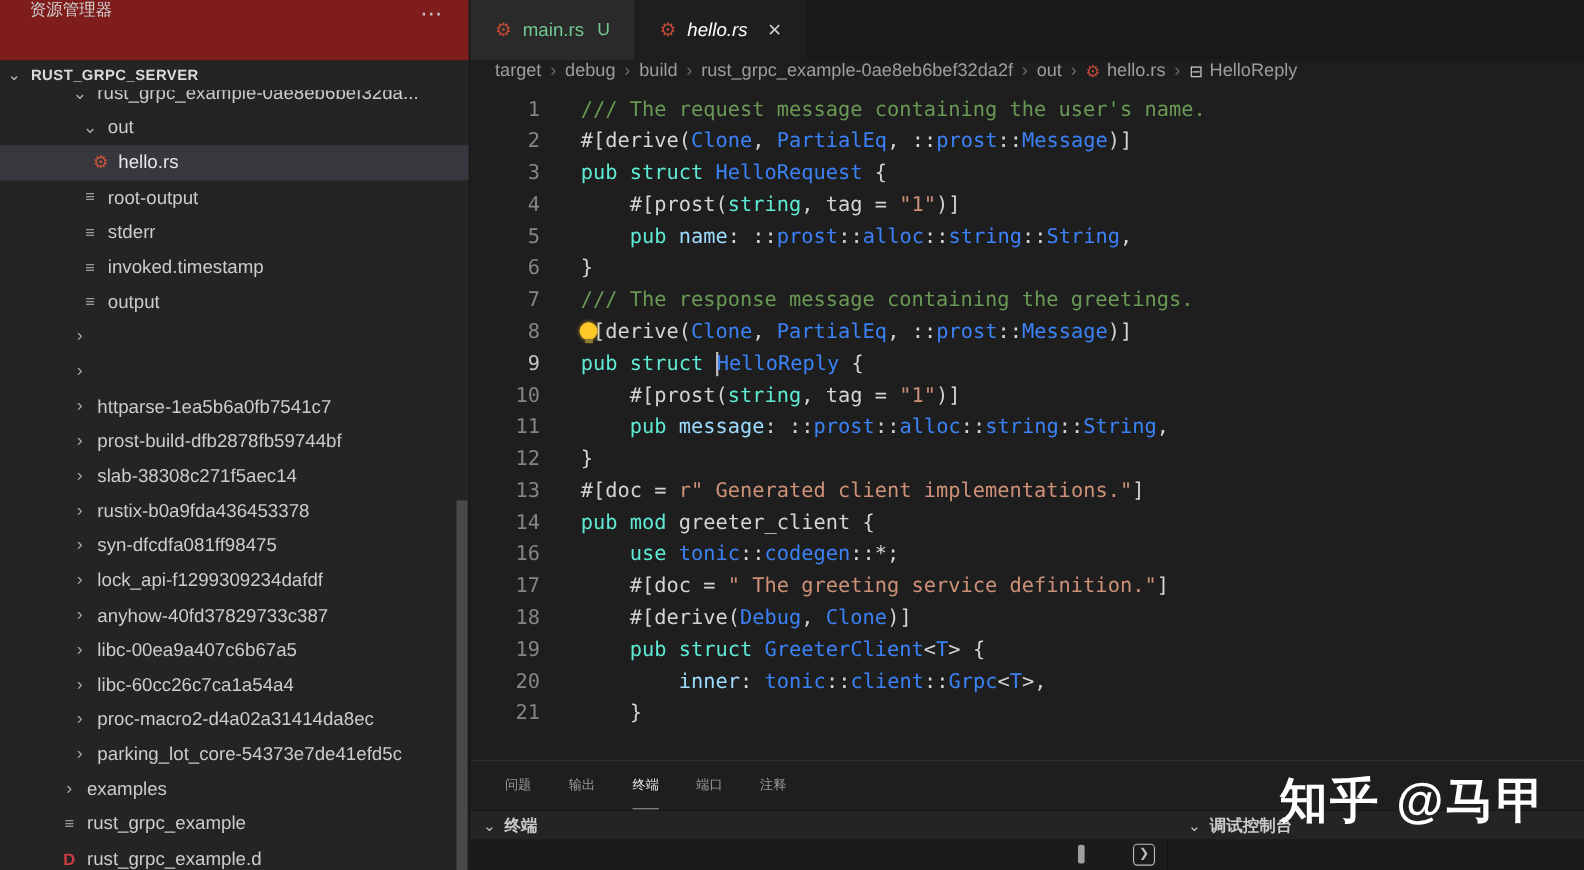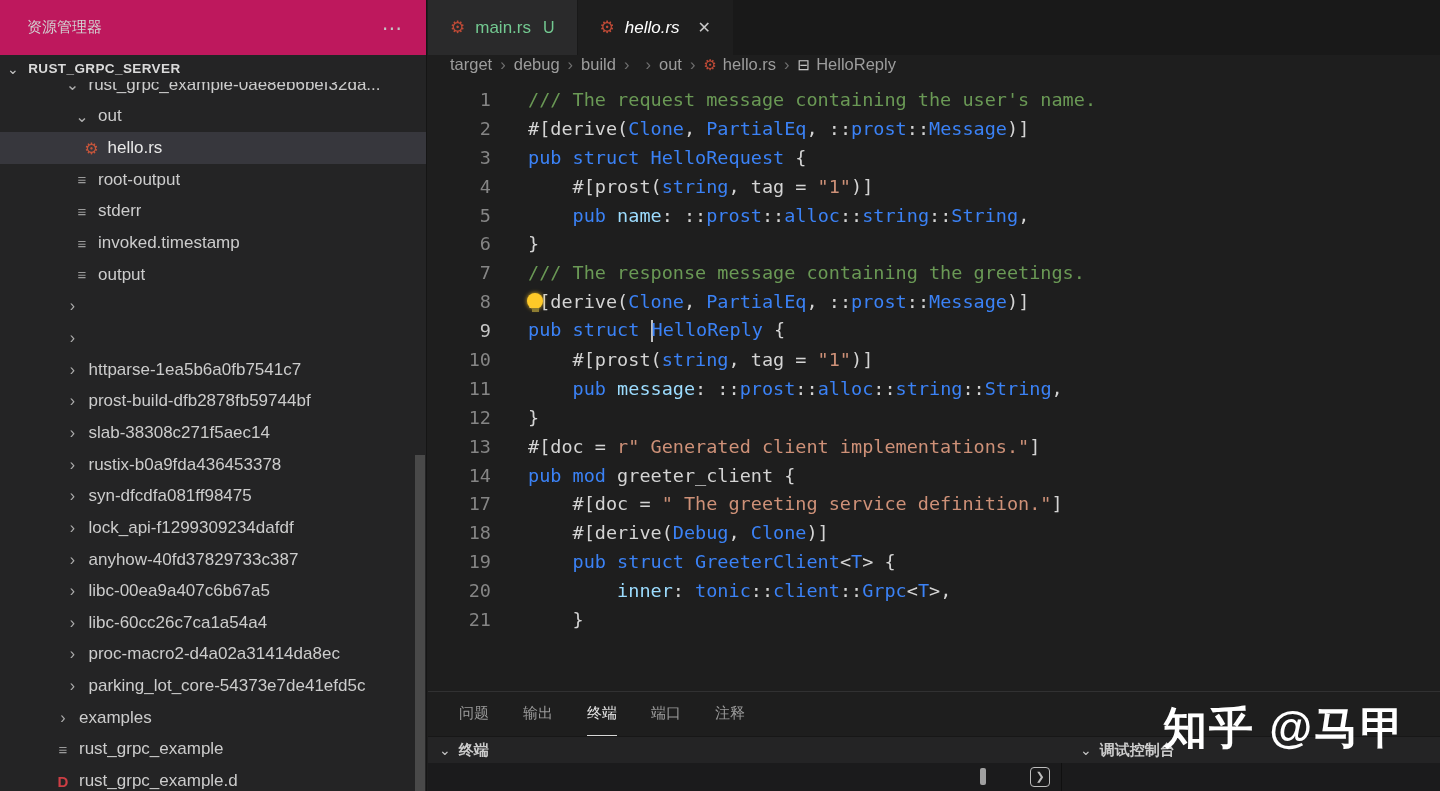--- a/index.html
+++ b/index.html
@@ -2,21 +2,21 @@
 <html><head>
 <meta charset="utf-8">
 <style>
   *{margin:0;padding:0;box-sizing:border-box}
   html,body{background:#000}
   body{font-family:"Liberation Sans","DejaVu Sans",sans-serif}
   .root{position:relative;width:1440px;height:791px;background:#1e1e1e;overflow:hidden;color:#ccc}
 
   
   .sidebar{position:absolute;left:0;top:0;width:427px;height:791px;background:#242425;border-right:1px solid #151515}
-  .sb-header{position:absolute;top:0;left:0;right:0;height:55px;z-index:3;background:#be185d;display:flex;align-items:center;padding:0 22px 0 27px}
+  .sb-header{position:absolute;top:0;left:0;right:0;height:55px;z-index:3;background:#7f1d1d;display:flex;align-items:flex-start;padding:0 22px 0 27px}
   .sb-title{font-size:15px;color:#d2d2d2;flex:1}
   .sb-more{color:#c5c5c5;font-size:20px;letter-spacing:2px;cursor:pointer}
   .section-header{position:absolute;top:55px;left:0;right:0;height:27px;z-index:3;background:#242425;display:flex;align-items:center;font-weight:bold;font-size:13.5px;color:#dadada;letter-spacing:.4px}
   .section-header .chev{margin:0 9px 0 7px;font-size:14px;font-weight:normal;color:#c5c5c5}
   .tree{position:absolute;inset:0;z-index:1}
   .row{position:absolute;left:0;width:100%;height:31.6px;display:flex;align-items:center;font-size:17px;color:#cccccc;cursor:pointer}
   .row.sel{background:#37373d;color:#e8e8e8}
   .slot{width:22px;flex:none;display:inline-block;text-align:center}
   .chev2{color:#ababab;font-size:16px}
   .rust-ic{color:#c6553b;font-size:16px}
@@ -39,29 +39,29 @@
   .bc-sep{margin:0 8px;color:#6f6f6f}
   .bc-item{cursor:pointer;display:flex;align-items:center}
   .bc-ic{margin-right:6px}
   .bc-ic.rust{color:#bf4a36;font-size:15px}
   .bc-ic.sym{color:#c5c5c5;font-size:15px}
 
   .editor{position:absolute;top:85px;left:0;right:0;height:606px;overflow:hidden;font-family:"DejaVu Sans Mono",monospace;font-size:18.5px;background:#1e1e1e}
   .cl{height:28.9px;display:flex;align-items:center;white-space:pre}
   .ln{width:63px;flex:none;text-align:right;color:#858585;margin-right:37px;font-size:18.5px}
   .ln.act{color:#c6c6c6}
-  .tk-cm{color:#6a9955}.tk-kw{color:#3b82f6}.tk-ty{color:#3b82f6}.tk-pl{color:#d4d4d4}.tk-st{color:#ce9178}.tk-va{color:#9cdcfe}
+  .tk-cm{color:#6a9955}.tk-kw{color:#5eead4}.tk-ty{color:#3b82f6}.tk-pl{color:#d4d4d4}.tk-st{color:#ce9178}.tk-va{color:#9cdcfe}
   .cursor{display:inline-block;width:0;height:22px;border-left:2px solid #c0c0c0;vertical-align:middle;margin-right:-1px}
   .lightbulb{position:absolute;left:99px;width:16px;height:16px;background:#ffca28;border-radius:50%;box-shadow:0 0 4px rgba(255,202,40,.85);z-index:2}
   .lightbulb::after{content:"";position:absolute;left:4.5px;bottom:-3px;width:7px;height:4px;background:#8d7c31}
 
   
   .panel{position:absolute;top:691px;left:0;right:0;height:100px;background:#1e1e1e;border-top:1px solid #313132}
   .panel-tabs{height:44px;display:flex;align-items:stretch;padding-left:31px;gap:34px}
-  .ptab{font-size:15px;color:#9a9a9a;cursor:pointer;display:flex;align-items:center;border-bottom:1.5px solid transparent}
+  .ptab{font-size:12px;color:#9a9a9a;cursor:pointer;display:flex;align-items:center;border-bottom:1.5px solid transparent}
   .ptab.active{color:#e7e7e7;border-bottom-color:#d7d7d7}
   .panel-headers{position:relative;height:27px;background:#242425;border-top:1px solid #171717;display:flex;align-items:center}
   .ph-left{display:flex;align-items:center;padding-left:11px;font-size:15px;font-weight:bold;color:#cccccc;cursor:pointer}
   .ph-right{position:absolute;left:652px;display:flex;align-items:center;font-size:15px;font-weight:bold;color:#cccccc;cursor:pointer}
   .ph-chev{font-weight:normal;margin-right:8px;font-size:14px;color:#c5c5c5}
   .panel-content{position:relative;height:28px;background:#1b1b1c}
   .v-sash{position:absolute;left:633px;top:0;bottom:0;width:1px;background:#101010}
   .t-nub{position:absolute;left:552px;top:5px;width:6px;height:17px;background:#a0a0a0;border-radius:2px;cursor:pointer}
   .t-icon{position:absolute;left:602px;top:4px;width:20px;height:20px;border:1.5px solid #bdbdbd;border-radius:4px;color:#bdbdbd;font-size:11px;line-height:16px;text-align:center;cursor:pointer}
 
@@ -195,20 +195,23 @@
         </span>
         <span class="bc-sep">›</span>
         <span class="bc-item">
           <span>debug</span>
         </span>
         <span class="bc-sep">›</span>
         <span class="bc-item">
           <span>build</span>
         </span>
         <span class="bc-sep">›</span>
+        <span class="bc-item">
+          <span>rust_grpc_example-0ae8eb6bef32da2f</span>
+        </span>
         <span class="bc-sep">›</span>
         <span class="bc-item">
           <span>out</span>
         </span>
         <span class="bc-sep">›</span>
         <span class="bc-item">
           <span class="bc-ic rust">⚙</span>
           <span>hello.rs</span>
         </span>
         <span class="bc-sep">›</span>
@@ -225,20 +228,21 @@
         <div class="cl"><span class="ln">5</span><span class="ct"><span class="tk-kw">    pub </span><span class="tk-va">name</span><span class="tk-pl">: ::</span><span class="tk-ty">prost</span><span class="tk-pl">::</span><span class="tk-ty">alloc</span><span class="tk-pl">::</span><span class="tk-ty">string</span><span class="tk-pl">::</span><span class="tk-ty">String</span><span class="tk-pl">,</span></span></div>
         <div class="cl"><span class="ln">6</span><span class="ct"><span class="tk-pl">}</span></span></div>
         <div class="cl"><span class="ln">7</span><span class="ct"><span class="tk-cm">/// The response message containing the greetings.</span></span></div>
         <div class="cl"><span class="ln">8</span><span class="ct"><span class="tk-pl">#[derive(</span><span class="tk-ty">Clone</span><span class="tk-pl">, </span><span class="tk-ty">PartialEq</span><span class="tk-pl">, ::</span><span class="tk-ty">prost</span><span class="tk-pl">::</span><span class="tk-ty">Message</span><span class="tk-pl">)]</span></span></div>
         <div class="cl"><span class="ln act">9</span><span class="ct"><span class="tk-kw">pub struct </span><span class="cursor"></span><span class="tk-ty">HelloReply</span><span class="tk-pl"> {</span></span></div>
         <div class="cl"><span class="ln">10</span><span class="ct"><span class="tk-pl">    #[prost(</span><span class="tk-kw">string</span><span class="tk-pl">, tag = </span><span class="tk-st">"1"</span><span class="tk-pl">)]</span></span></div>
         <div class="cl"><span class="ln">11</span><span class="ct"><span class="tk-kw">    pub </span><span class="tk-va">message</span><span class="tk-pl">: ::</span><span class="tk-ty">prost</span><span class="tk-pl">::</span><span class="tk-ty">alloc</span><span class="tk-pl">::</span><span class="tk-ty">string</span><span class="tk-pl">::</span><span class="tk-ty">String</span><span class="tk-pl">,</span></span></div>
         <div class="cl"><span class="ln">12</span><span class="ct"><span class="tk-pl">}</span></span></div>
         <div class="cl"><span class="ln">13</span><span class="ct"><span class="tk-pl">#[doc = </span><span class="tk-st">r" Generated client implementations."</span><span class="tk-pl">]</span></span></div>
         <div class="cl"><span class="ln">14</span><span class="ct"><span class="tk-kw">pub mod </span><span class="tk-pl">greeter_client {</span></span></div>
+        <div class="cl"><span class="ln">16</span><span class="ct"><span class="tk-kw">    use </span><span class="tk-ty">tonic</span><span class="tk-pl">::</span><span class="tk-ty">codegen</span><span class="tk-pl">::*;</span></span></div>
         <div class="cl"><span class="ln">17</span><span class="ct"><span class="tk-pl">    #[doc = </span><span class="tk-st">" The greeting service definition."</span><span class="tk-pl">]</span></span></div>
         <div class="cl"><span class="ln">18</span><span class="ct"><span class="tk-pl">    #[derive(</span><span class="tk-ty">Debug</span><span class="tk-pl">, </span><span class="tk-ty">Clone</span><span class="tk-pl">)]</span></span></div>
         <div class="cl"><span class="ln">19</span><span class="ct"><span class="tk-kw">    pub struct </span><span class="tk-ty">GreeterClient</span><span class="tk-pl">&lt;</span><span class="tk-ty">T</span><span class="tk-pl">&gt; {</span></span></div>
         <div class="cl"><span class="ln">20</span><span class="ct"><span class="tk-pl">        </span><span class="tk-va">inner</span><span class="tk-pl">: </span><span class="tk-ty">tonic</span><span class="tk-pl">::</span><span class="tk-ty">client</span><span class="tk-pl">::</span><span class="tk-ty">Grpc</span><span class="tk-pl">&lt;</span><span class="tk-ty">T</span><span class="tk-pl">&gt;,</span></span></div>
         <div class="cl"><span class="ln">21</span><span class="ct"><span class="tk-pl">    }</span></span></div>
         <div class="lightbulb" style="top: 208.3px;"></div>
       </div>
 
     <div class="panel">
       <div class="panel-tabs" id="paneltabs">

